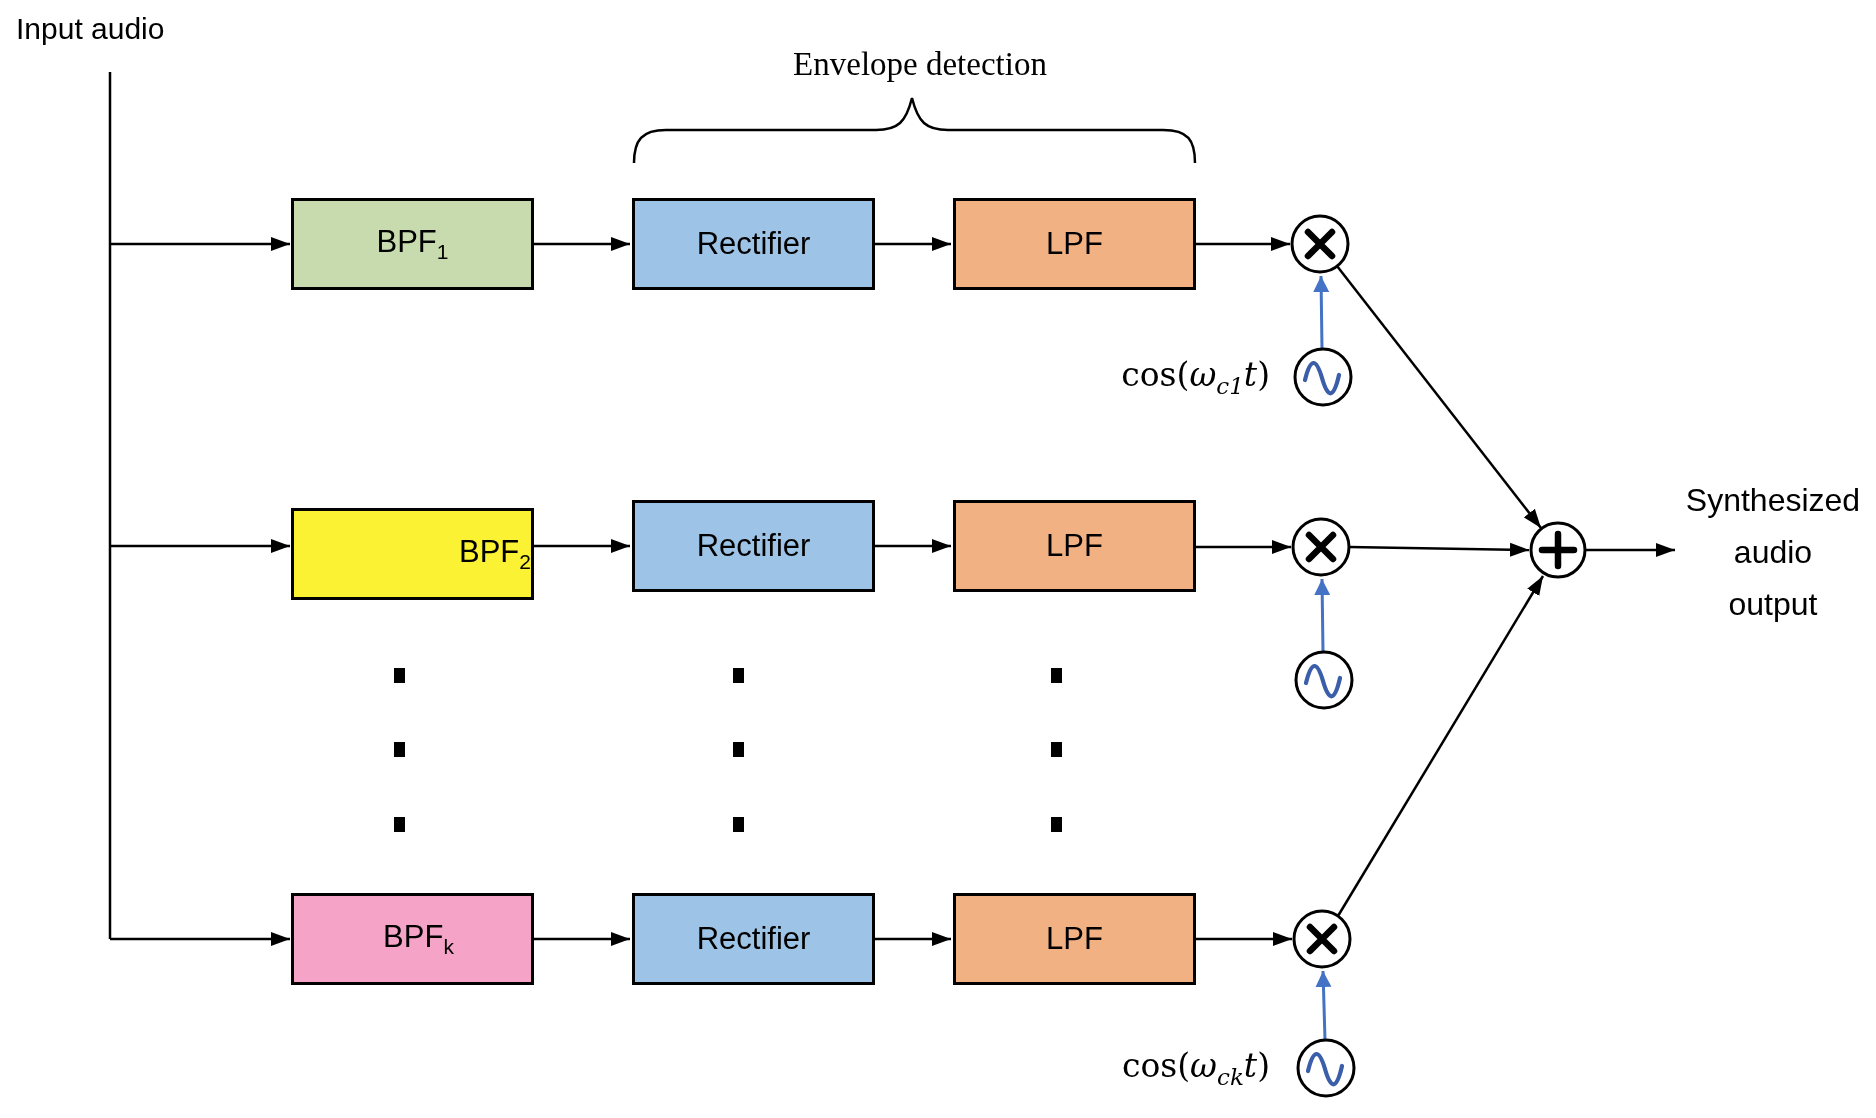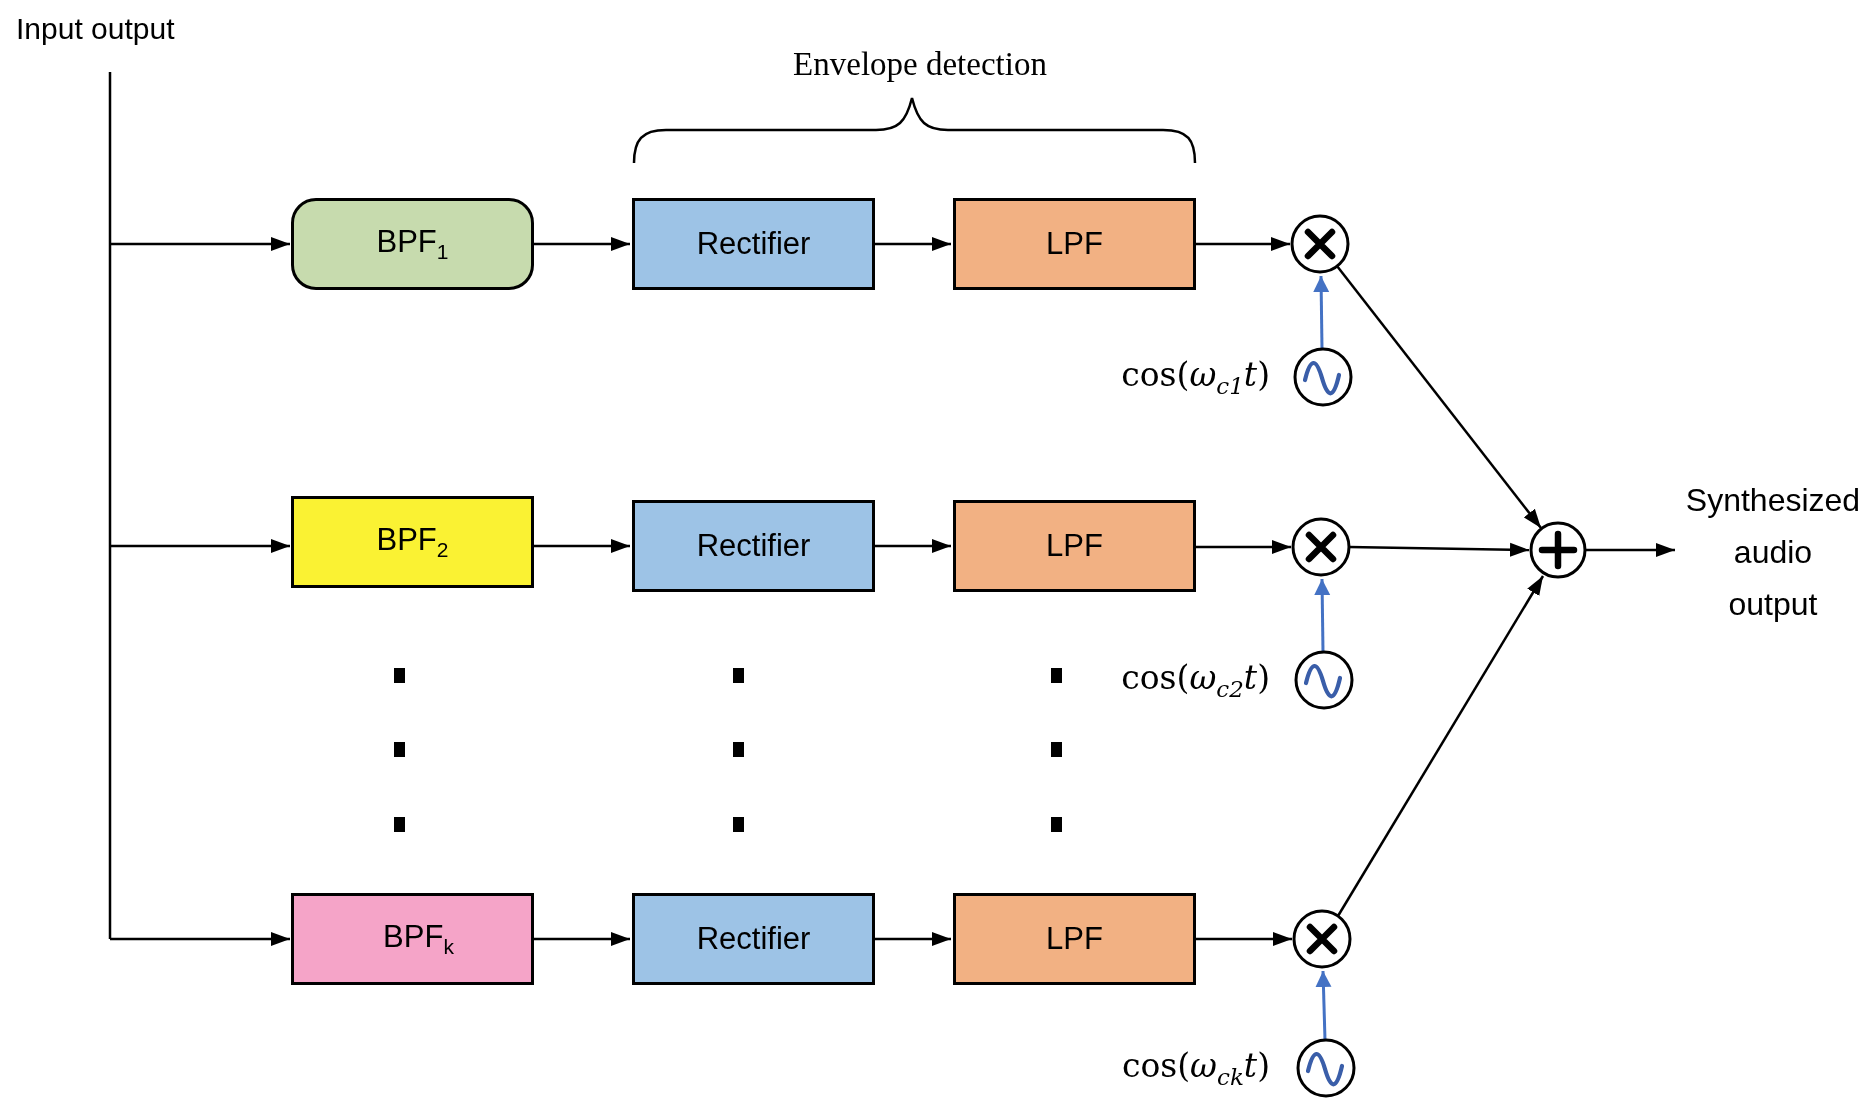--- a/index.html
+++ b/index.html
@@ -121,47 +121,44 @@
         <rect x="394" y="817" width="11" height="15"></rect>
       <rect x="733" y="668" width="11" height="15"></rect>
         <rect x="733" y="742" width="11" height="15"></rect>
         <rect x="733" y="817" width="11" height="15"></rect>
       <rect x="1051" y="668" width="11" height="15"></rect>
         <rect x="1051" y="742" width="11" height="15"></rect>
         <rect x="1051" y="817" width="11" height="15"></rect>
     </g>
   </svg>
 
-  <div class="lbl input-lbl">Input output</div>
+  <div class="lbl input-lbl">Input audio</div>
   <div class="lbl env-lbl">Envelope detection</div>
 
-  <div class="box" style="left: 291px; top: 198px; background: rgb(199, 219, 174); border-radius: 25px;">
+  <div class="box" style="left: 291px; top: 198px; background: rgb(199, 219, 174);">
     <span><span>BPF</span><sub>1</sub></span>
   </div>
   <div class="box" style="left: 632px; top: 198px; background: rgb(157, 195, 230);">
     <span>Rectifier</span>
   </div>
   <div class="box" style="left: 953px; top: 198px; background: rgb(242, 177, 131);">
     <span>LPF</span>
   </div>
   <div class="lbl math" style="top:355px;">
     <span>cos(</span><span class="it">ω</span><sub>c1</sub><span class="it">t</span><span>)</span>
   </div>
 
-  <div class="box" style="left: 291px; top: 496px; background: rgb(250, 242, 51);">
+  <div class="box" style="left: 291px; top: 508px; background: rgb(250, 242, 51); justify-content: flex-end;">
     <span><span>BPF</span><sub>2</sub></span>
   </div>
   <div class="box" style="left: 632px; top: 500px; background: rgb(157, 195, 230);">
     <span>Rectifier</span>
   </div>
   <div class="box" style="left: 953px; top: 500px; background: rgb(242, 177, 131);">
     <span>LPF</span>
-  </div>
-  <div class="lbl math" style="top:658px;">
-    <span>cos(</span><span class="it">ω</span><sub>c2</sub><span class="it">t</span><span>)</span>
   </div>
 
   <div class="box" style="left: 291px; top: 893px; background: rgb(245, 164, 200); padding-left: 12px;">
     <span><span>BPF</span><sub>k</sub></span>
   </div>
   <div class="box" style="left: 632px; top: 893px; background: rgb(157, 195, 230);">
     <span>Rectifier</span>
   </div>
   <div class="box" style="left: 953px; top: 893px; background: rgb(242, 177, 131);">
     <span>LPF</span>

